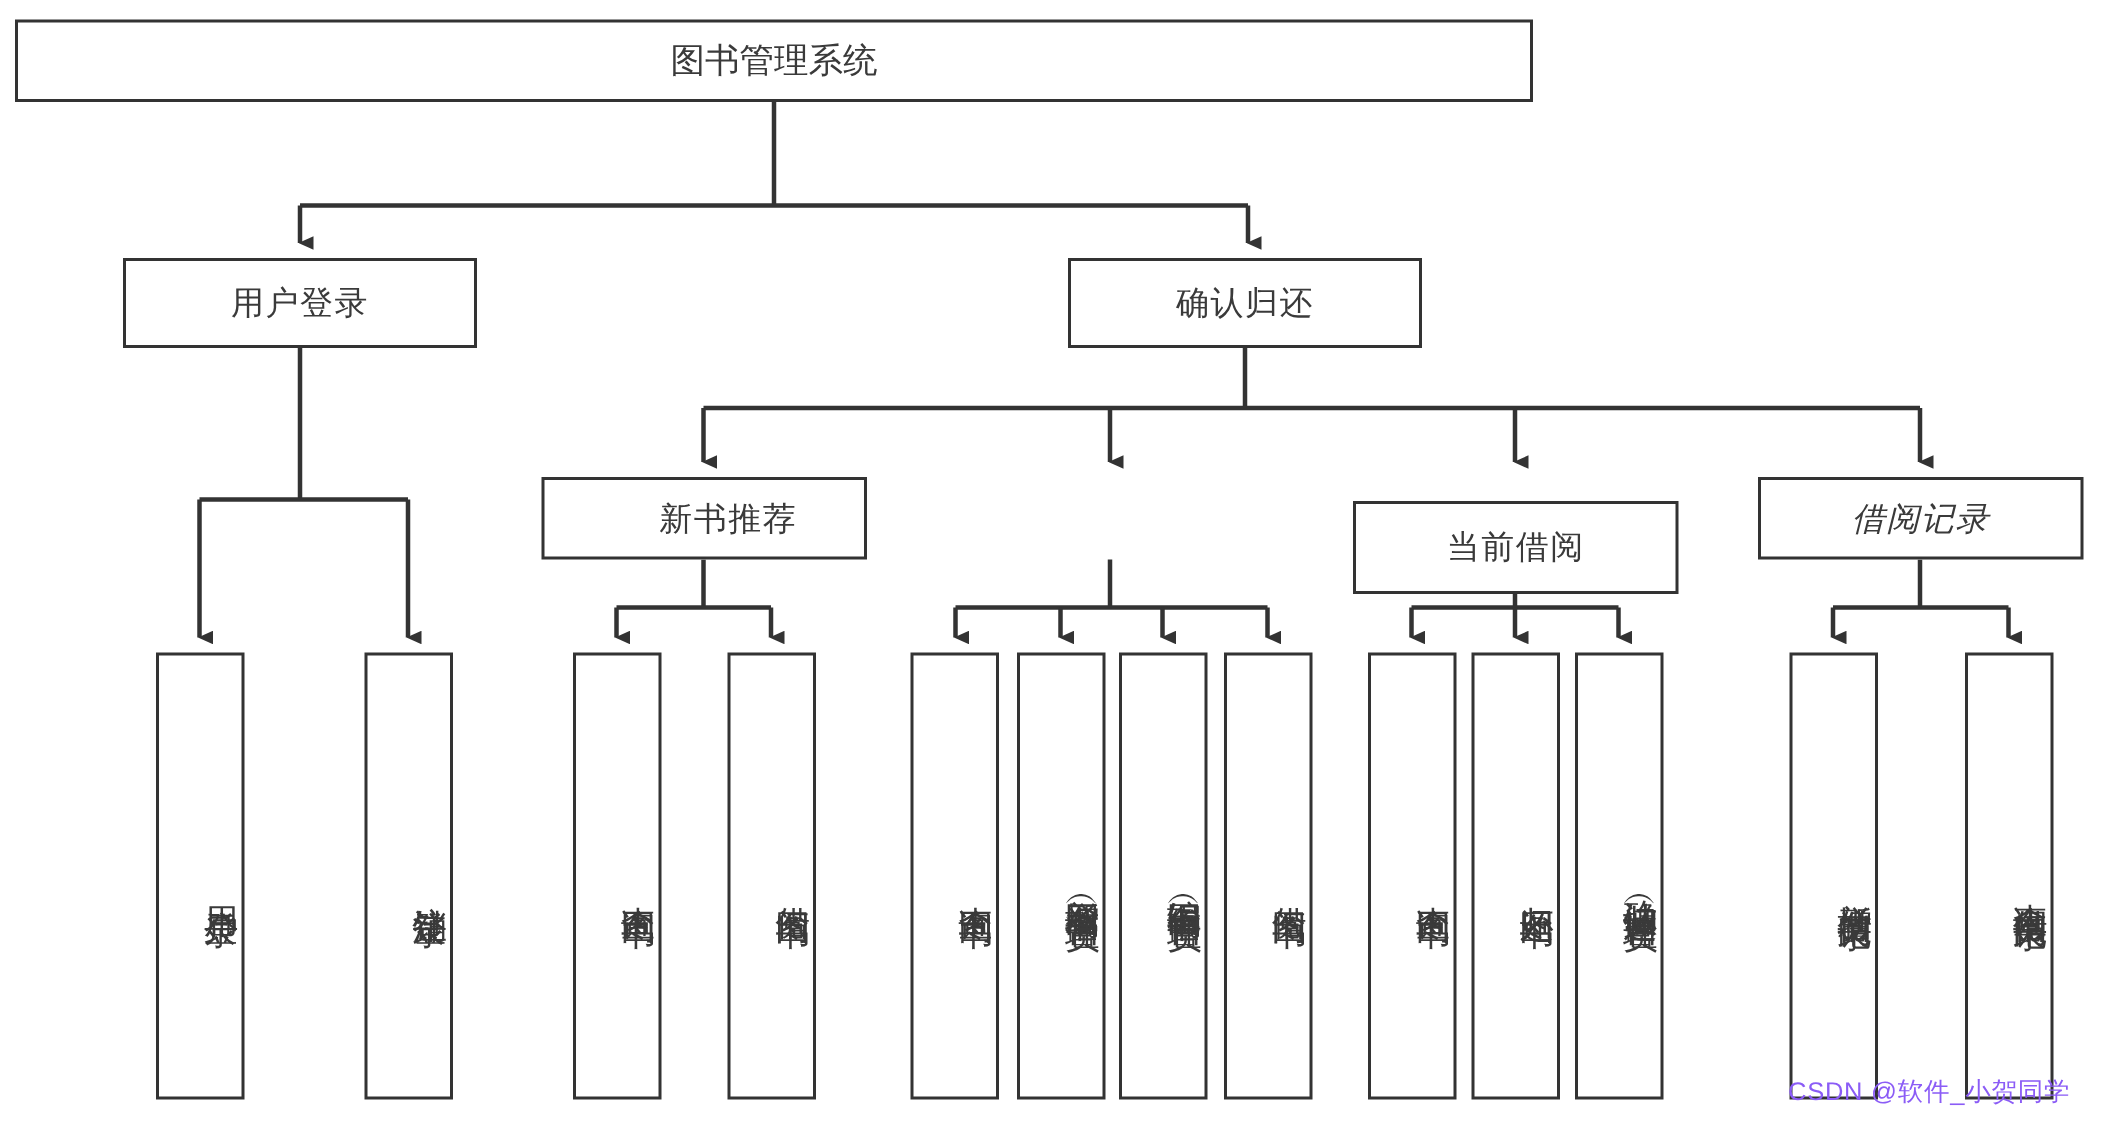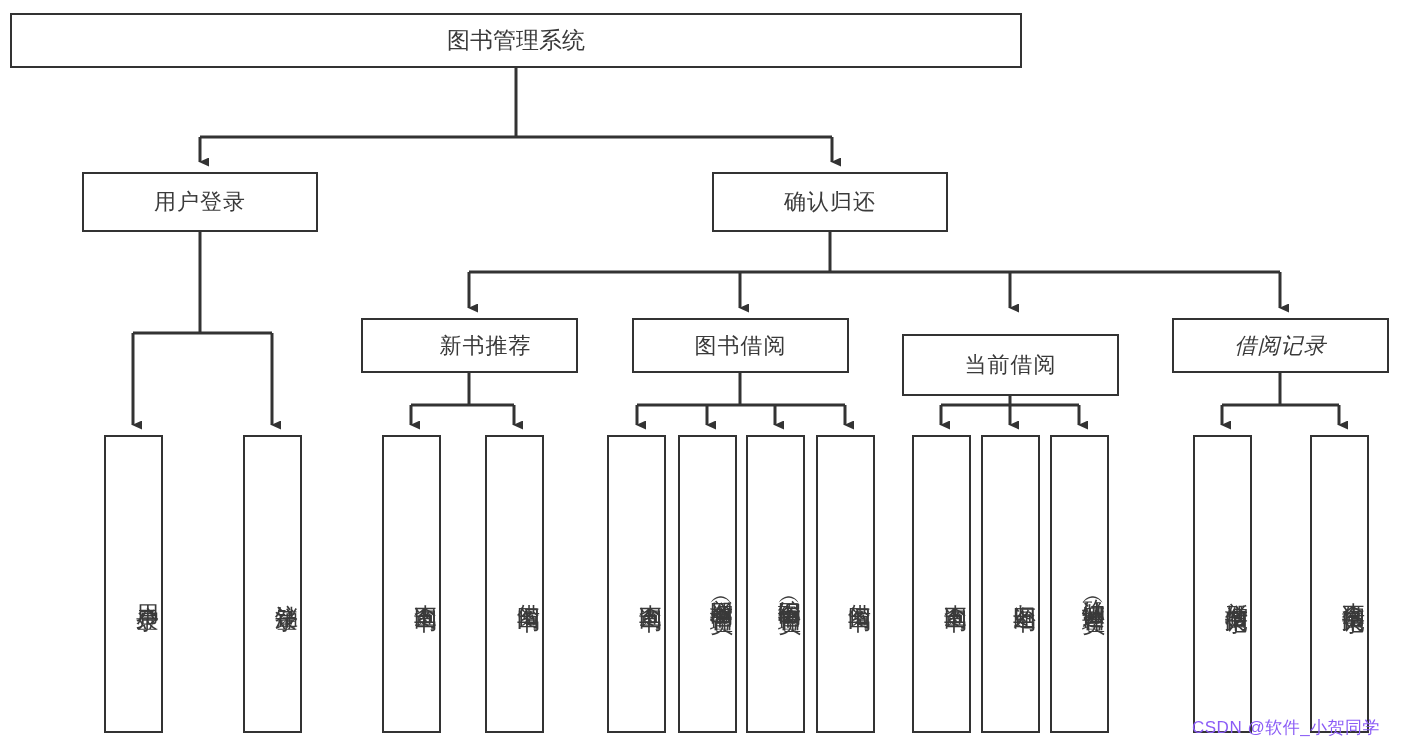--- a/index.html
+++ b/index.html
@@ -76,23 +76,20 @@
   <div class="node h" style="left:82px;top:172px;width:236px;height:60px;">
     <span>用户登录</span>
   </div>
   <div class="node h" style="left:712px;top:172px;width:236px;height:60px;">
     <span>确认归还</span>
   </div>
 
   <div class="node h" style="left:361px;top:318px;width:217px;height:55px;padding-left:32px;">
     <span>新书推荐</span>
   </div>
-  <div class="node h" style="left:632px;top:318px;width:217px;height:55px;">
-    <span>图书借阅</span>
-  </div>
   <div class="node h" style="left:902px;top:334px;width:217px;height:62px;">
     <span>当前借阅</span>
   </div>
   <div class="node h" style="left:1172px;top:318px;width:217px;height:55px;font-style:italic;">
     <span>借阅记录</span>
   </div>
 
   <div class="node leaf" style="left:104px;top:435px;width:59px;height:298px;">
     <span>用户登录</span>
   </div>

